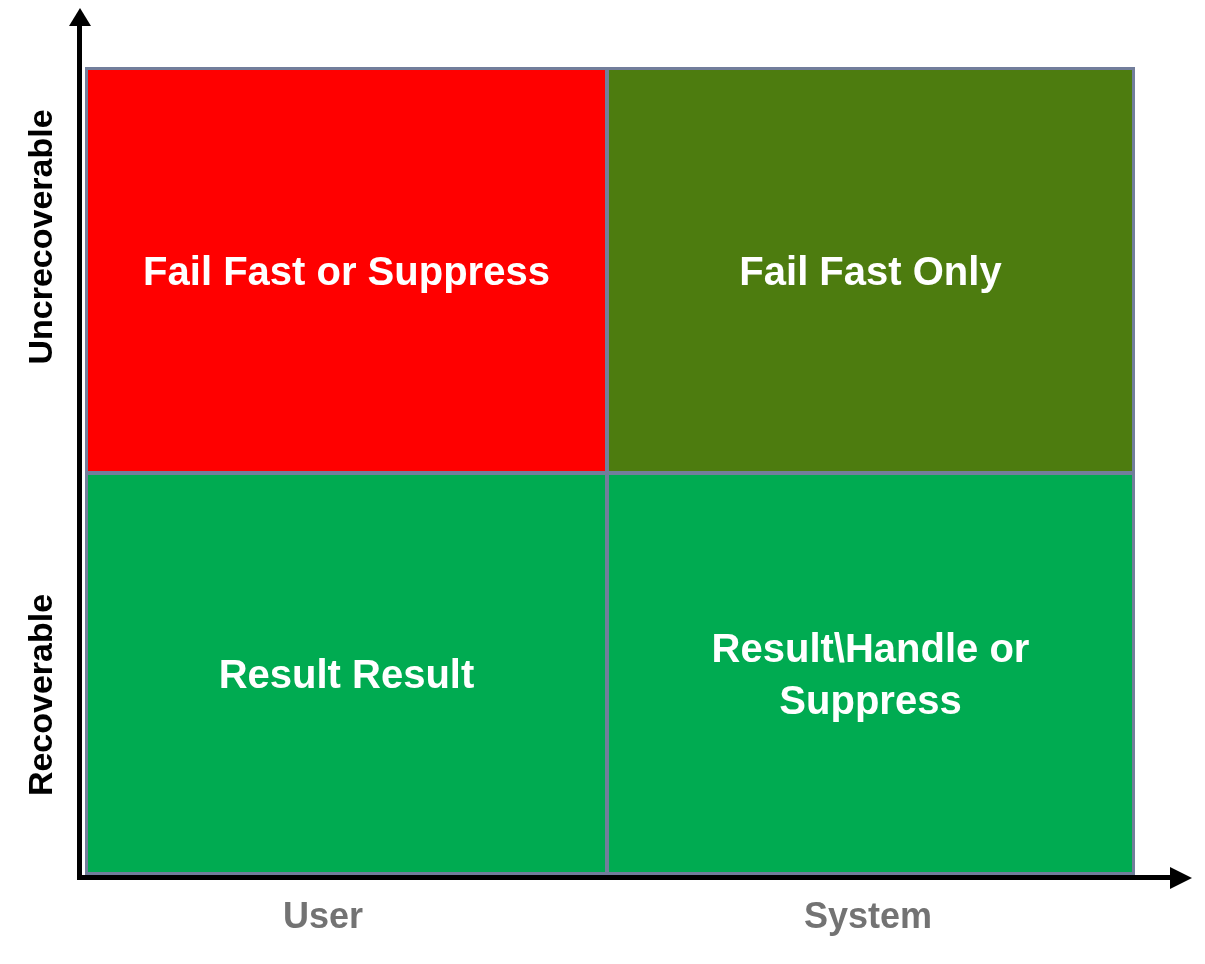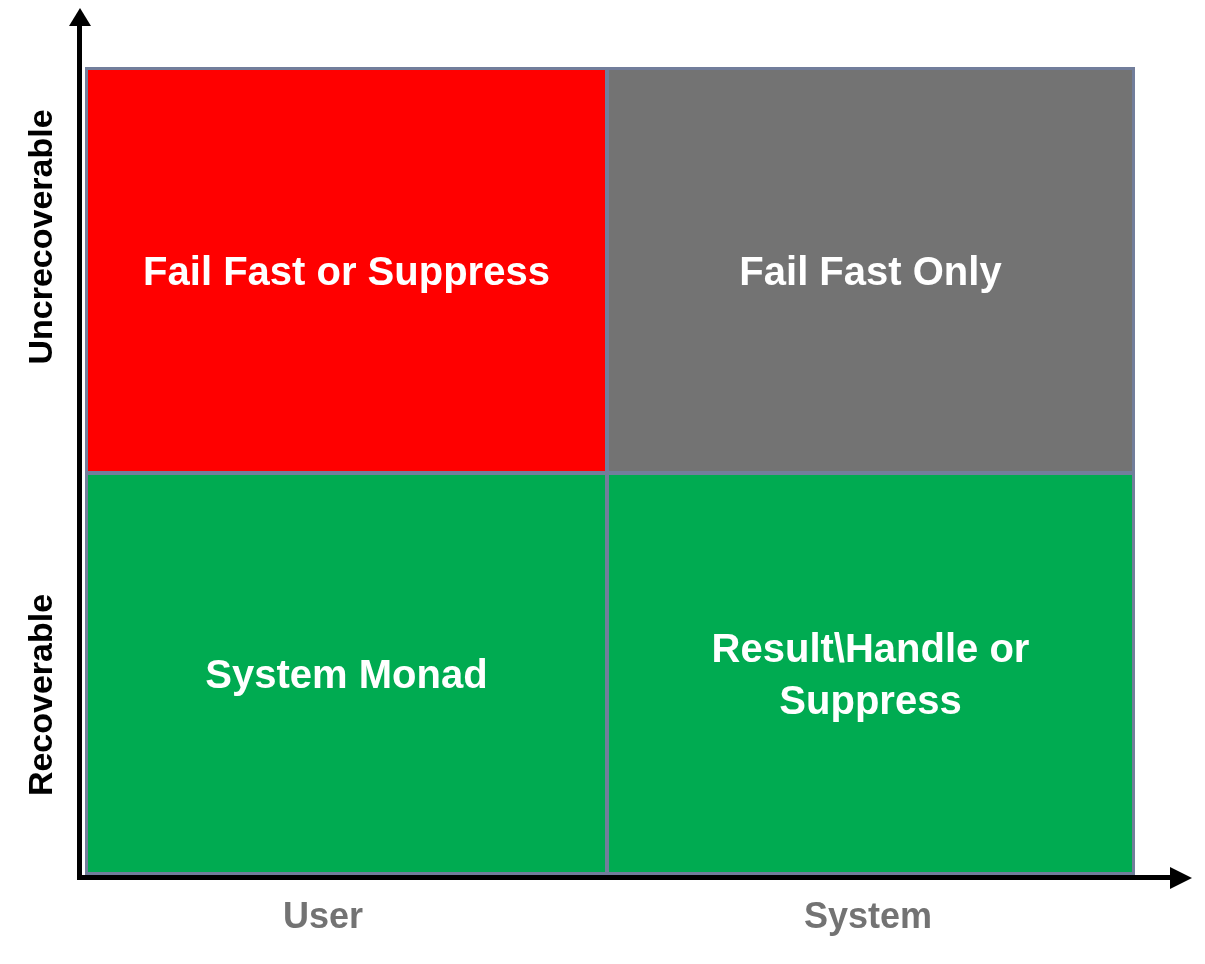--- a/index.html
+++ b/index.html
@@ -114,25 +114,25 @@
   <div class="y-arrowhead"></div>
   <div class="y-axis-line" style="background-color: rgb(0, 0, 0);"></div>
 
   <div class="x-axis-line" style="background-color: rgb(0, 0, 0);"></div>
   <div class="x-arrowhead"></div>
 
   <div class="grid" style="background-color: rgb(114, 126, 155); border-color: rgb(114, 126, 155);">
     <div class="cell" style="background-color: rgb(255, 0, 0);">
       <span>Fail Fast or Suppress</span>
     </div>
-    <div class="cell" style="background-color: #737373;">
+    <div class="cell" style="background-color: #4d7c0f;">
       <span>Fail Fast Only</span>
     </div>
     <div class="cell" style="background-color: rgb(0, 171, 81);">
-      <span>System Monad</span>
+      <span>Result Result</span>
     </div>
     <div class="cell wrap" style="background-color: rgb(0, 171, 81);">
       <span>Result\Handle or Suppress</span>
     </div>
   </div>
 
   <div class="y-label top">Uncrecoverable</div>
   <div class="y-label bottom">Recoverable</div>
   <div class="x-label left">User</div>
   <div class="x-label right">System</div>

